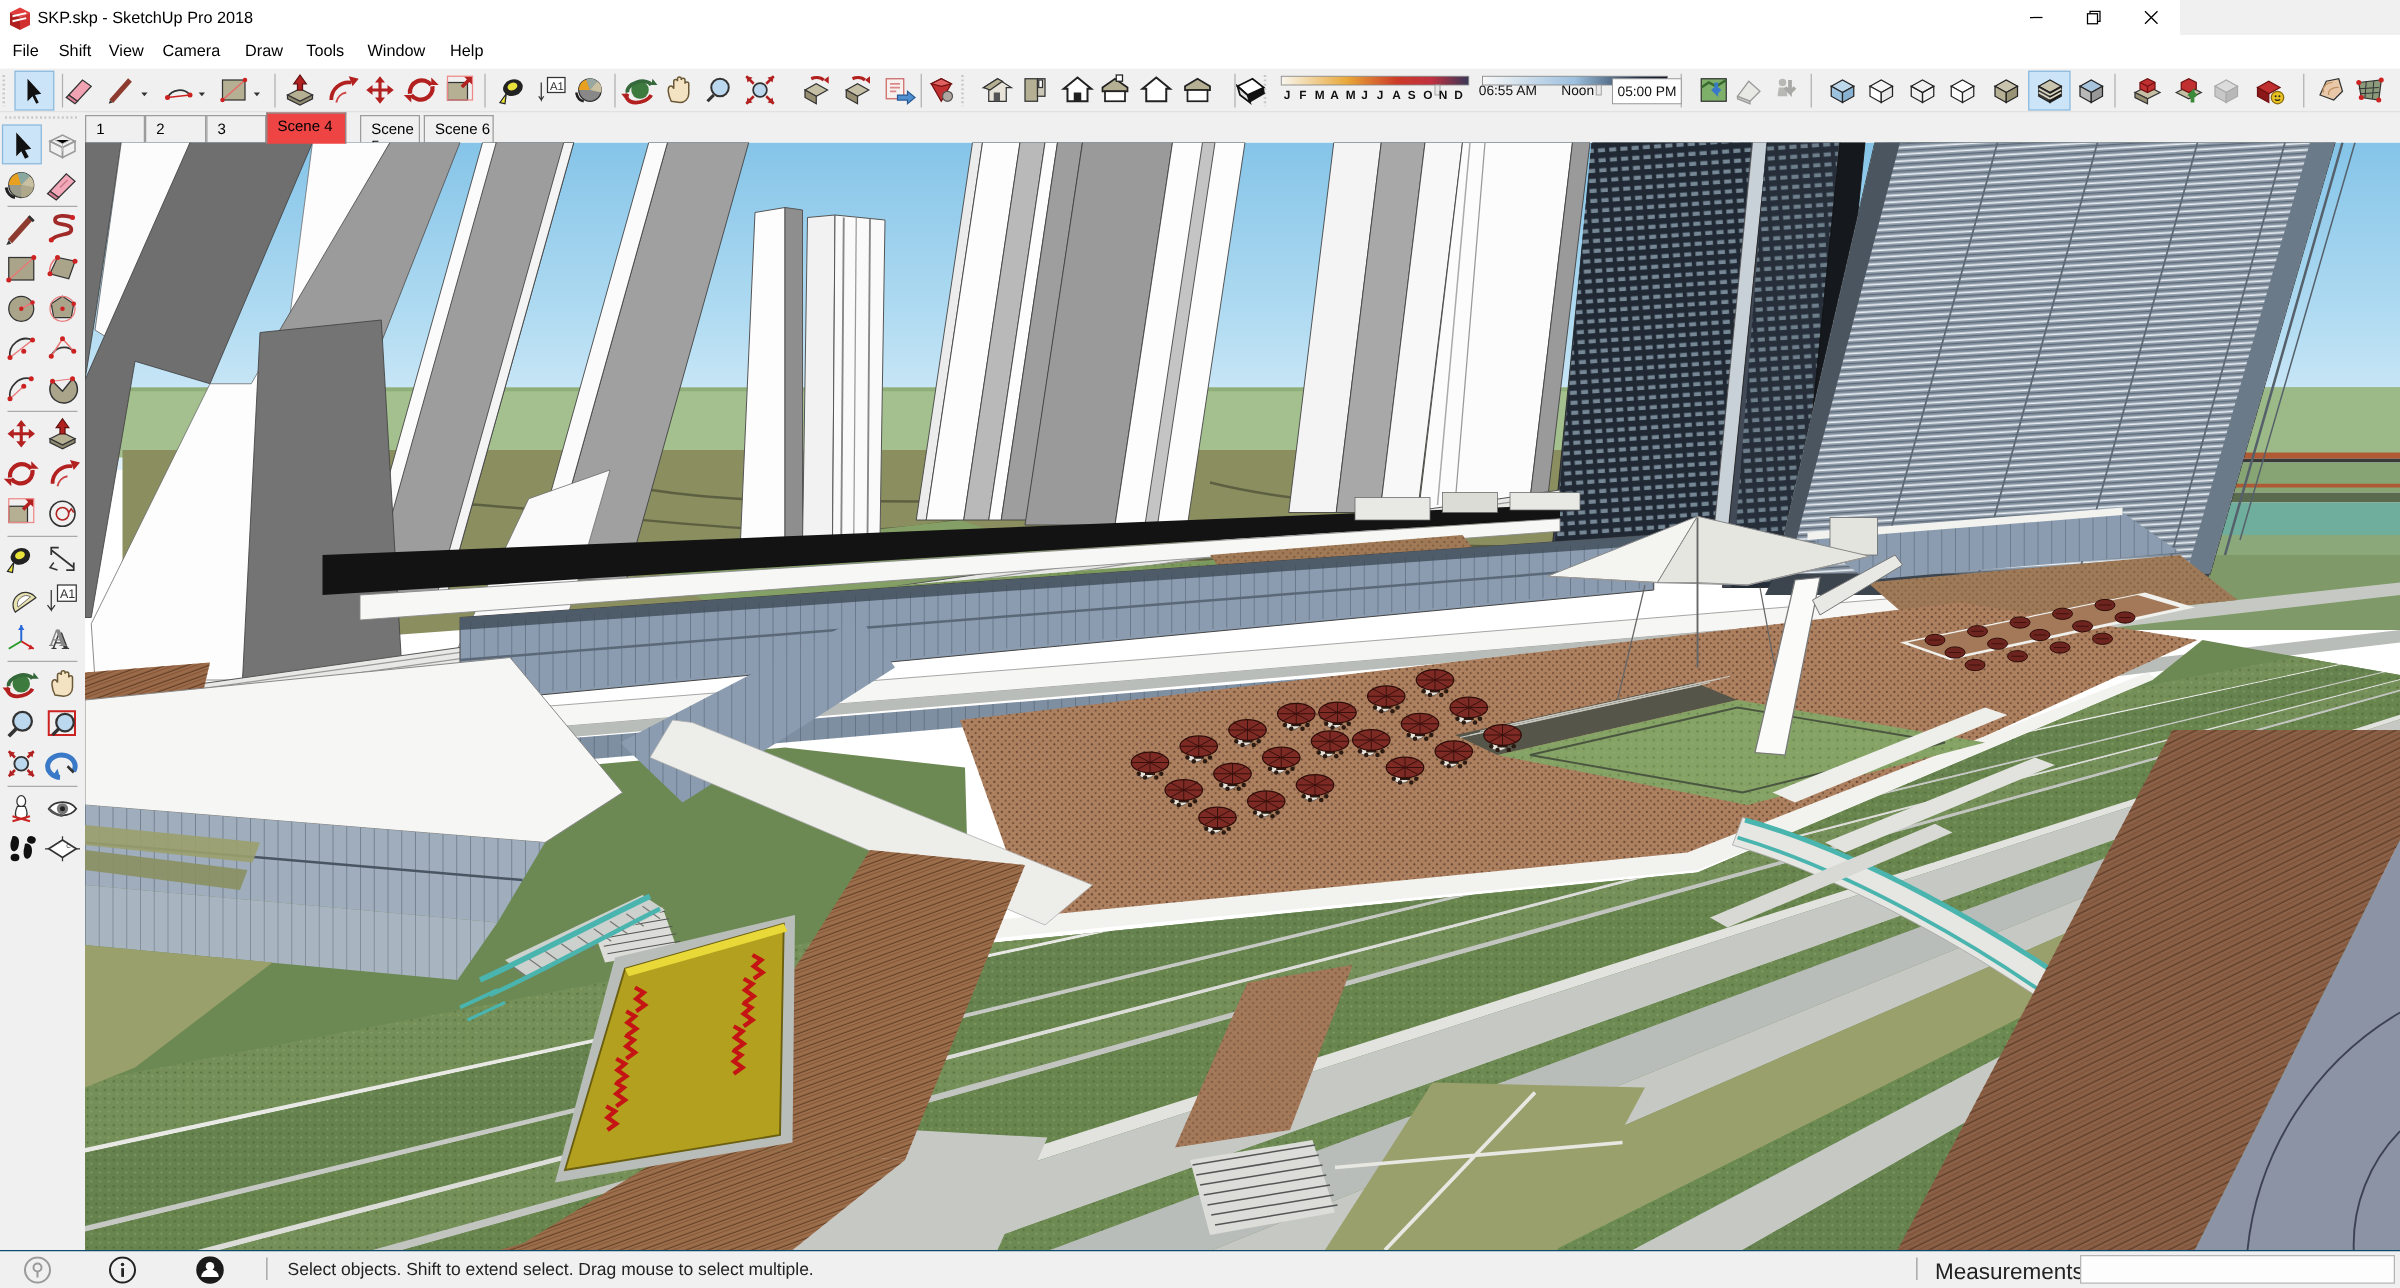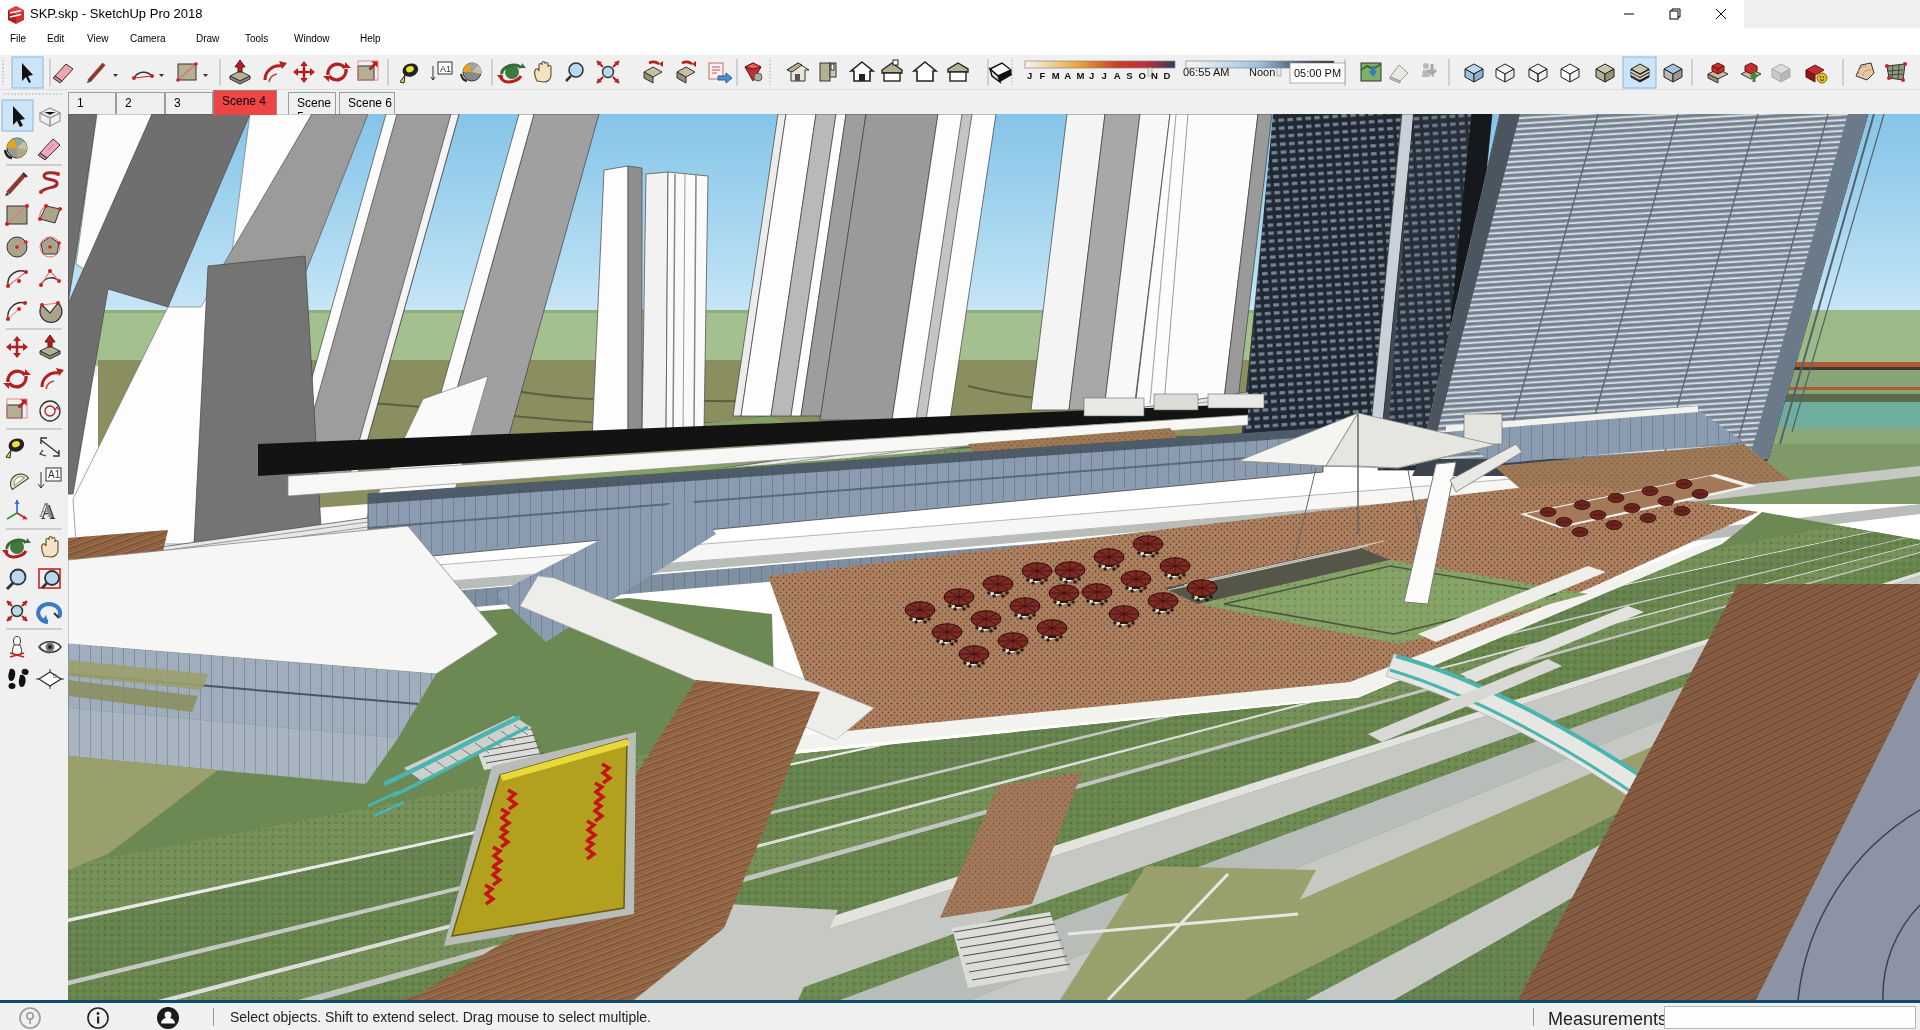--- a/index.html
+++ b/index.html
@@ -1,28 +1,28 @@
 <!DOCTYPE html>
 <html><head>
 <meta charset="utf-8">
 <style>
 * { margin:0; padding:0; box-sizing:border-box; }
 html,body { width:1920px; height:1030px; overflow:hidden; font-family:"Liberation Sans", sans-serif; background:#f0f0f0; }
 #titlebar { position:absolute; left:0; top:0; width:1744px; height:28px; background:#ffffff; }
 #titlebar .ttext { position:absolute; left:30px; top:6px; font-size:13px; color:#000; }
 .cap { position:absolute; top:0; width:46px; height:28px; }
 #menubar { position:absolute; left:0; top:28px; width:1920px; height:27px; background:#ffffff; }
-#menubar span { position:absolute; top:5px; font-size:10px; color:#000; }
+#menubar span { position:absolute; top:5px; font-size:13px; color:#000; }
 #toolbar { position:absolute; left:0; top:55px; width:1920px; height:35px; background:#f0f0f0; border-bottom:1px solid #dcdcdc; }
 #tabbar { position:absolute; left:0; top:90px; width:1920px; height:24px; background:#f0f0f0; }
 .tab { position:absolute; top:2px; height:22px; background:#f0f0f0; border:1px solid #9c9c9c; border-bottom:none; font-size:12px; color:#000; text-align:left; padding:3px 0 0 8px; }
 .tab.active { background:#ef4444; top:0; height:25px; z-index:3; border-color:#8a8a8a; }
 #palette { position:absolute; left:0; top:90px; width:68px; height:910px; background:#f0f0f0; }
 #viewport { position:absolute; left:68px; top:114px; width:1852px; height:886px; background:#fff; }
-#statusbar { position:absolute; left:0; top:1000px; width:1920px; height:30px; background:#f0f0f0; border-top:3px solid #0c4a6e;text-decoration:underline; }
+#statusbar { position:absolute; left:0; top:1000px; width:1920px; height:30px; background:#f0f0f0; border-top:1px solid #0c4a6e;text-decoration:underline; }
 #statusbar .stext { position:absolute; left:230px; top:6px; font-size:14px; color:#222; }
 #statusbar .mlabel { position:absolute; left:1548px; top:6px; font-size:18px; color:#222; }
 #statusbar .mbox { position:absolute; left:1664px; top:3px; width:252px; height:23px; background:#fdfdfd; border:1px solid #b5b5b5; }
 #statusbar .sep { position:absolute; left:213px; top:5px; width:1px; height:18px; background:#999; }
 </style>
 </head>
 <body>
 <div id="titlebar">
   <svg width="28" height="28" style="position:absolute;left:2px;top:2px">
     <g>
@@ -40,21 +40,21 @@
   <svg class="cap" style="right:46px" width="46" height="28">
       <rect x="18" y="11" width="8" height="8" fill="none" stroke="#000" stroke-width="1"></rect>
       <path d="M20,11 v-2 h8 v8 h-2" fill="none" stroke="#000" stroke-width="1"></path>
     </svg>
   <svg class="cap" style="right:0" width="46" height="28">
       <path d="M18,9 L28,19 M28,9 L18,19" stroke="#000" stroke-width="1"></path>
     </svg>
 </div>
 <div id="menubar">
   <span style="left:10px">File</span>
-  <span style="left:47px">Edit</span>
+  <span style="left:47px">Shift</span>
   <span style="left:87px">View</span>
   <span style="left:130px">Camera</span>
   <span style="left:196px">Draw</span>
   <span style="left:245px">Tools</span>
   <span style="left:294px">Window</span>
   <span style="left:360px">Help</span>
 </div>
 <div id="toolbar"><svg id="tbsvg" width="1920" height="35">
       <line x1="50" y1="4" x2="50" y2="31" stroke="#b0b0b0" stroke-width="1"></line>
       <line x1="220" y1="4" x2="220" y2="31" stroke="#b0b0b0" stroke-width="1"></line>

